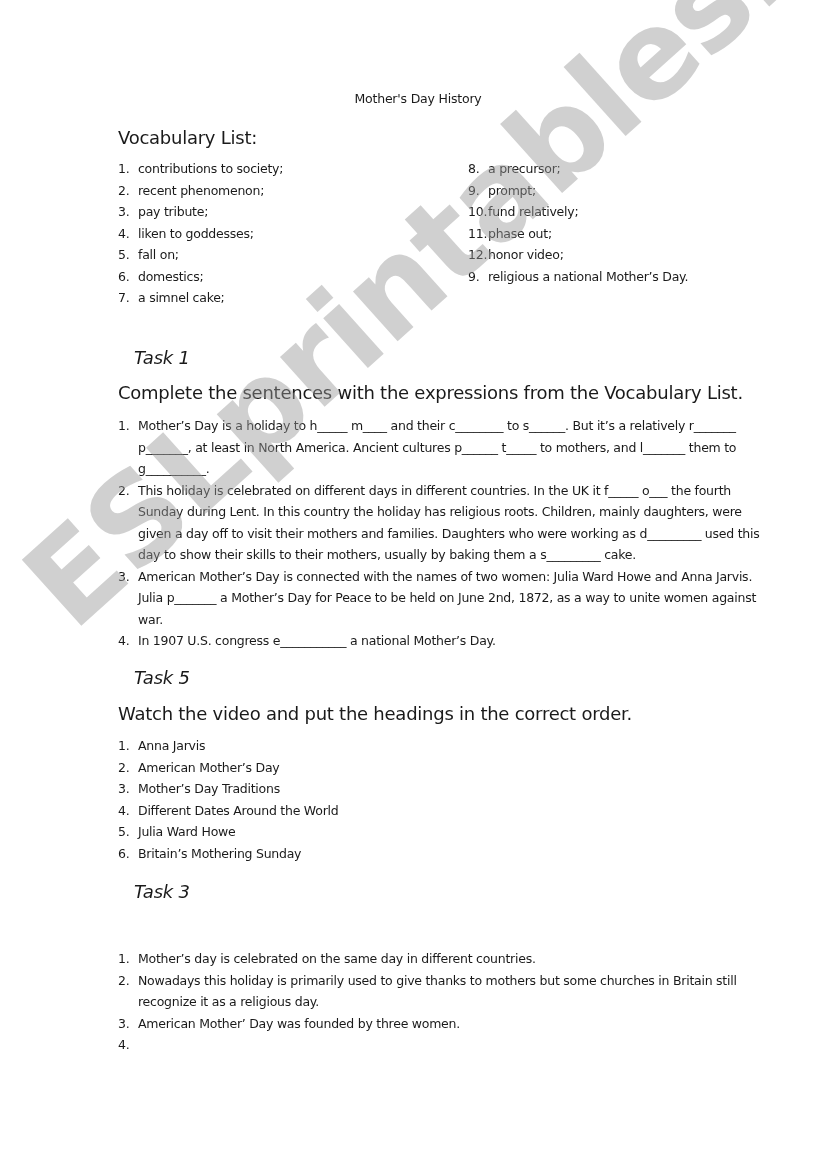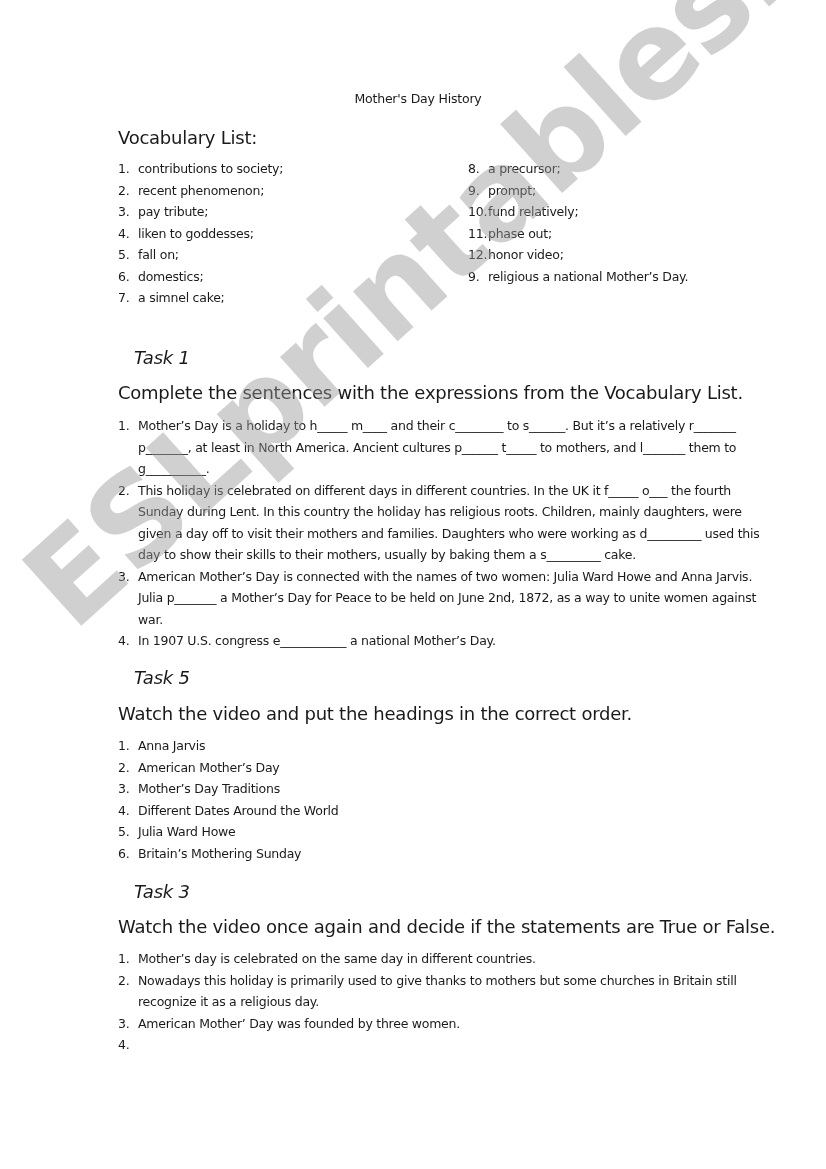--- a/index.html
+++ b/index.html
@@ -64,21 +64,20 @@
   <ul class="ol" style="top:724px;">
     <li><span class="num">1.</span><span>Anna Jarvis</span></li>
     <li><span class="num">2.</span><span>American Mother’s Day</span></li>
     <li><span class="num">3.</span><span>Mother’s Day Traditions</span></li>
     <li><span class="num">4.</span><span>Different Dates Around the World</span></li>
     <li><span class="num">5.</span><span>Julia Ward Howe</span></li>
     <li><span class="num">6.</span><span>Britain’s Mothering Sunday</span></li>
   </ul>
 
   <div class="txt italic" style="top:870px;">Task 3</div>
-  <div class="txt" style="top:905px;">Watch the video once again and decide if the statements are True or False.</div>
   <ul class="ol task-list" style="top:937px;">
     <li><span class="num">1.</span><span>Mother’s day is celebrated on the same day in different countries.</span></li>
     <li><span class="num">2.</span><span>Nowadays this holiday is primarily used to give thanks to mothers but some churches in Britain still recognize it as a religious day.</span></li>
     <li><span class="num">3.</span><span>American Mother’ Day was founded by three women.</span></li>
     <li><span class="num">4.</span></li>
   </ul>
 
   <div class="watermark">ESLprintables.com</div>
 </div>
 

